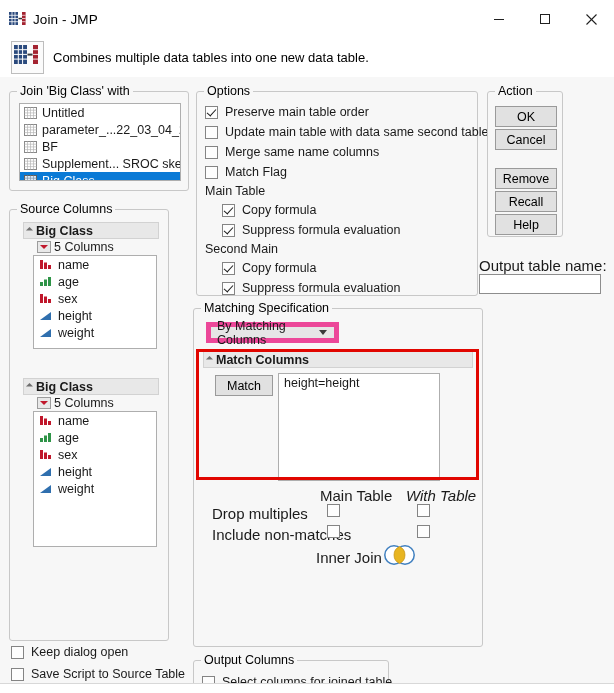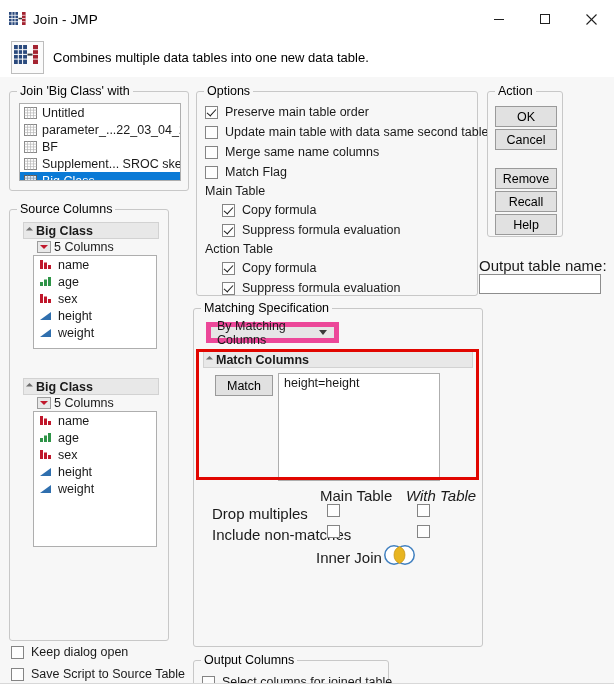--- a/index.html
+++ b/index.html
@@ -572,21 +572,21 @@
         <div class="cbrow">
           <span class="cb checked"></span>
           <span class="lbl">Copy formula</span>
         </div>
         <div class="cbrow">
           <span class="cb checked"></span>
           <span class="lbl">Suppress formula evaluation</span>
         </div>
       </div>
 
-      <div class="subhead">Action Table</div>
+      <div class="subhead">Second Main</div>
       <div style="padding-left:17px;">
         <div class="cbrow">
           <span class="cb checked"></span>
           <span class="lbl">Copy formula</span>
         </div>
         <div class="cbrow">
           <span class="cb checked"></span>
           <span class="lbl">Suppress formula evaluation</span>
         </div>
       </div>

